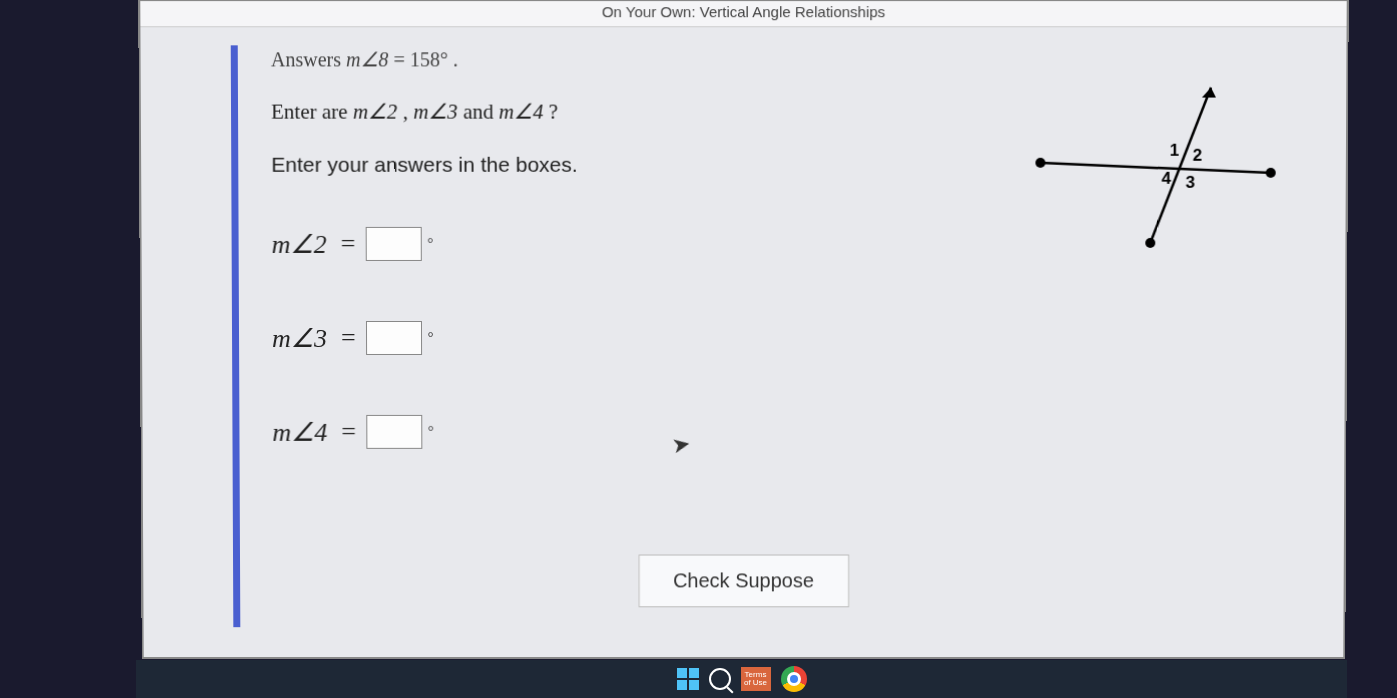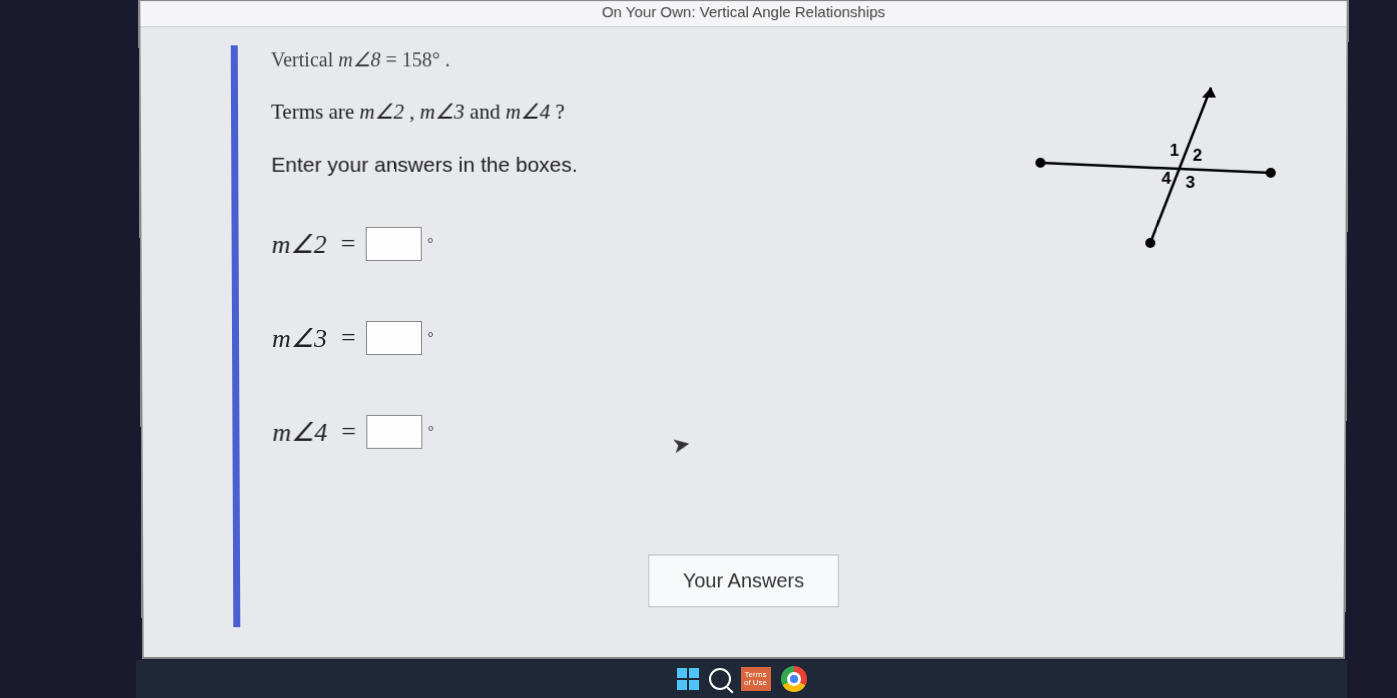--- a/index.html
+++ b/index.html
@@ -201,24 +201,24 @@
 <div class="screen-container">
   <div class="header-bar">
     <span>On Your Own: Vertical Angle Relationships</span>
   </div>
 
   <div class="content-area">
     <div class="left-accent"></div>
 
     <div class="problem-text">
       <div class="given">
-        <span>Vertical </span><i><span>m∠8</span></i><span> = </span><span>158°</span><span> .</span>
+        <span>Answers </span><i><span>m∠8</span></i><span> = </span><span>158°</span><span> .</span>
       </div>
       <div class="question">
-        <span>Terms are </span><i><span>m∠2</span></i><span> , </span><i><span>m∠3</span></i><span> and </span><i><span>m∠4</span></i><span> ?</span>
+        <span>Enter are </span><i><span>m∠2</span></i><span> , </span><i><span>m∠3</span></i><span> and </span><i><span>m∠4</span></i><span> ?</span>
       </div>
       <div class="instruction">Enter your answers in the boxes.</div>
 
       <div class="answer-row">
         <span class="answer-label">m∠2</span>
         <span class="eq">=</span>
         <input class="answer-input" type="text" value="" style="">
         <span class="degree">°</span>
       </div>
 
@@ -249,21 +249,21 @@
       <circle cx="125" cy="175" r="5" fill="#000"></circle>
 
       <text x="144" y="88" font-size="17" font-weight="bold" fill="#000">1</text>
       <text x="167" y="93" font-size="17" font-weight="bold" fill="#000">2</text>
       <text x="160" y="120" font-size="17" font-weight="bold" fill="#000">3</text>
       <text x="136" y="116" font-size="17" font-weight="bold" fill="#000">4</text>
 
       <line x1="155" y1="75" x2="155" y2="125" stroke="#000" stroke-width="1.2" opacity="0"></line>
     </svg>
 
-    <button class="check-button">Your Answers</button>
+    <button class="check-button">Check Suppose</button>
   </div>
 </div>
 
 <div class="cursor-icon">➤</div>
 
 <div class="taskbar">
   <div class="taskbar-item">
     <div class="win-icon">
       <span></span>
         <span></span>

